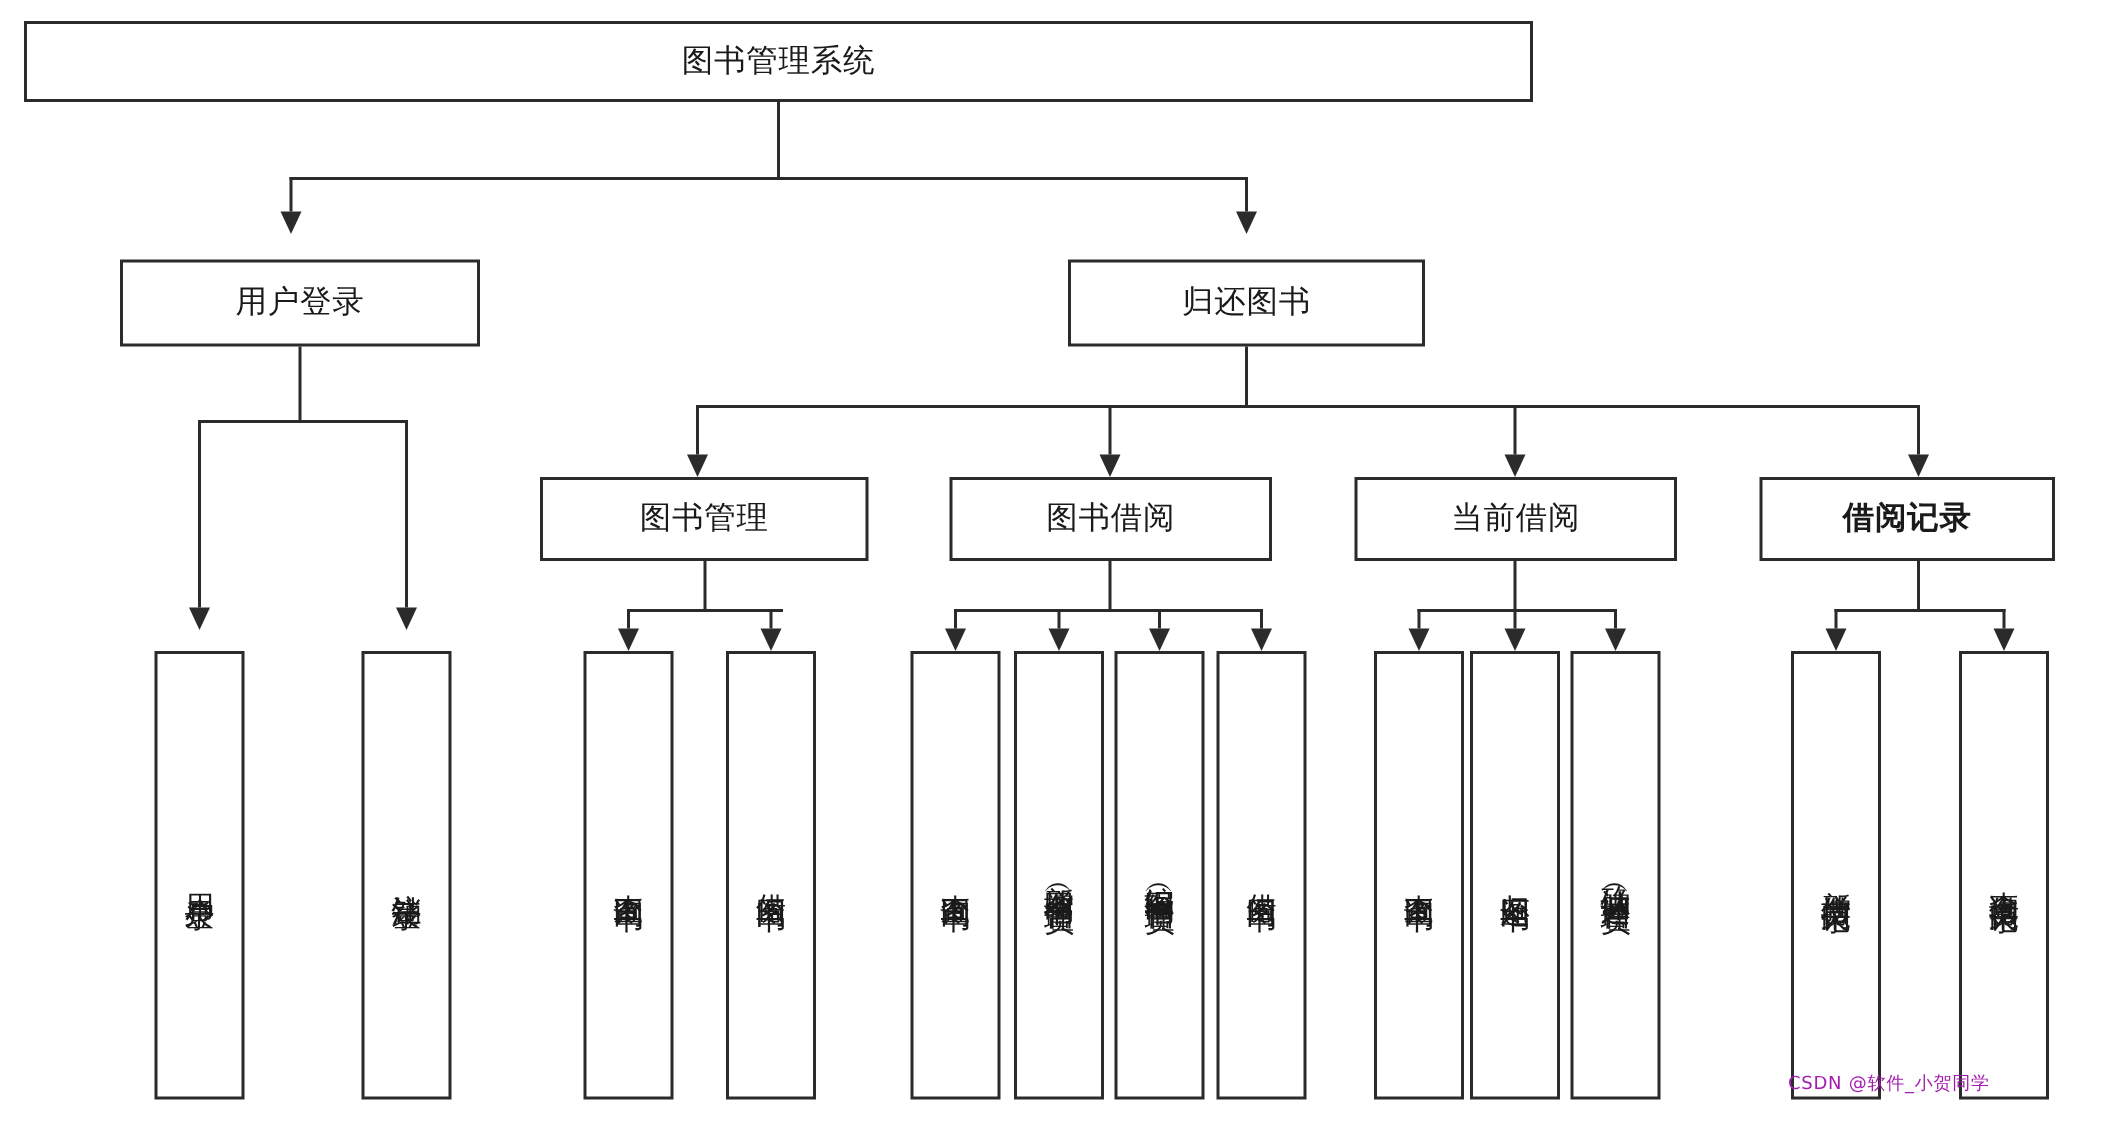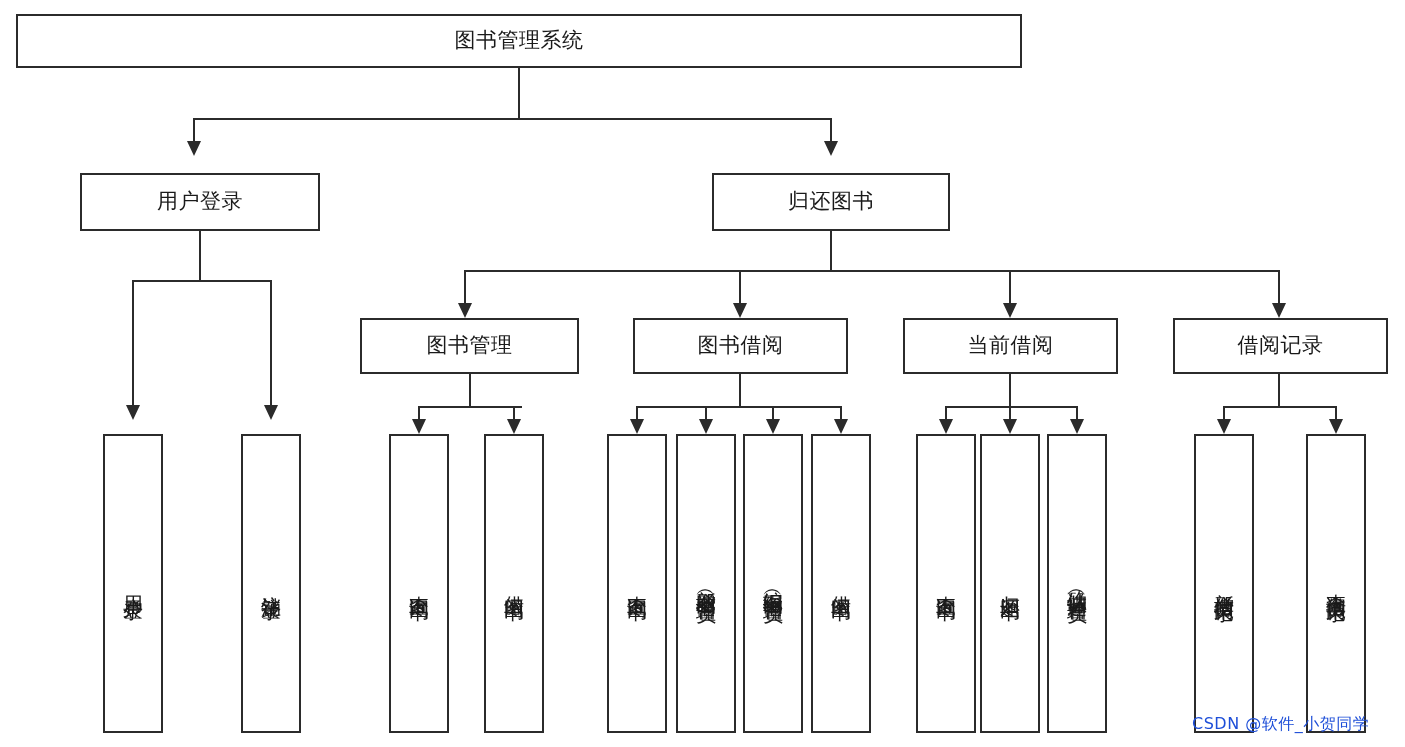--- a/index.html
+++ b/index.html
@@ -54,22 +54,22 @@
   .arrow {
     position: absolute;
     width: 0;
     height: 0;
     border-left: 7px solid transparent;
     border-right: 7px solid transparent;
     border-top: 15px solid #2b2b2b;
   }
   .watermark {
     position: absolute;
-    color: #1d4ed8;
-    font-size: 16px;
+    color: #a21caf;
+    font-size: 12px;
     white-space: nowrap;
     letter-spacing: 0.5px;
   }
 </style>
 </head>
 <body>
 
 <div id="canvas">
 
   <div class="node horiz" style="left:16px; top:14px; width:1006px; height:54px;">
@@ -111,21 +111,21 @@
 
   <div class="node horiz" style="left:360px; top:318px; width:219px; height:56px;">
     <span>图书管理</span>
   </div>
   <div class="node horiz" style="left:633px; top:318px; width:215px; height:56px;">
     <span>图书借阅</span>
   </div>
   <div class="node horiz" style="left:903px; top:318px; width:215px; height:56px;">
     <span>当前借阅</span>
   </div>
-  <div class="node horiz" style="left:1173px; top:318px; width:215px; height:56px;">
+  <div class="node horiz" style="left:1173px; top:318px; width:197px; height:56px;font-weight:bold;">
     <span>借阅记录</span>
   </div>
 
   <div class="edge v" style="left:469px; top:374px; width:2px; height:32px;"></div>
   <div class="edge h" style="left:418px; top:406px; width:104px; height:2px;"></div>
   <div class="edge v" style="left:418px; top:406px; width:2px; height:13px;"></div>
   <div class="edge v" style="left:513px; top:406px; width:2px; height:13px;"></div>
   <div class="arrow" style="left:412px; top:419px;"></div>
   <div class="arrow" style="left:507px; top:419px;"></div>
 

